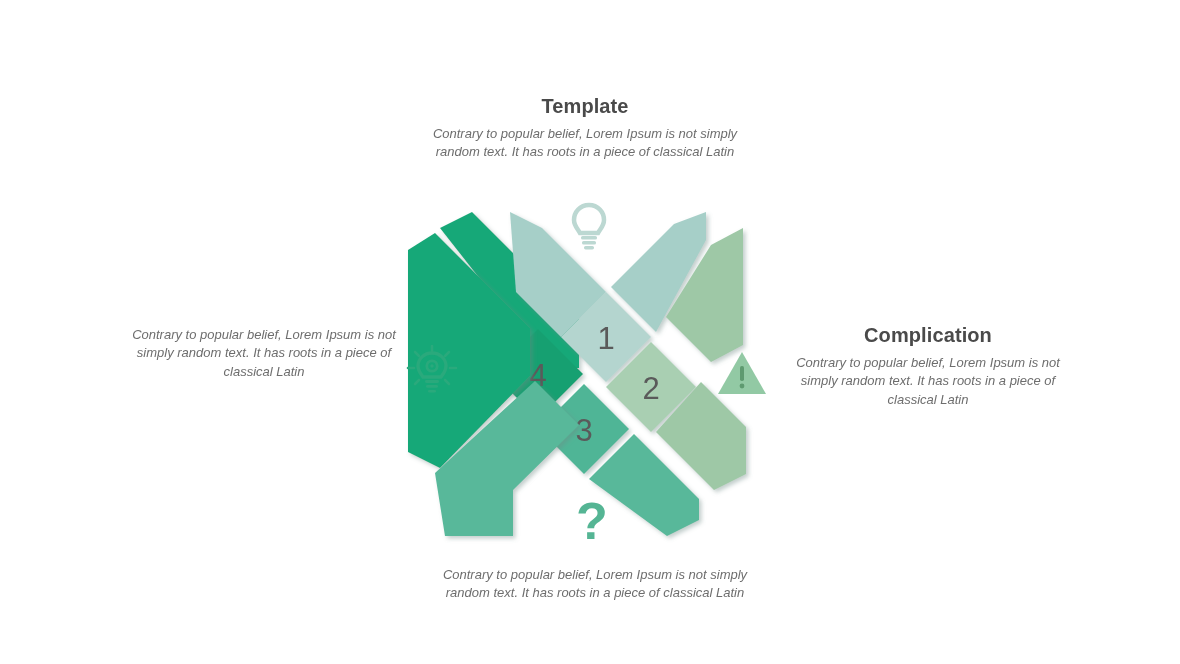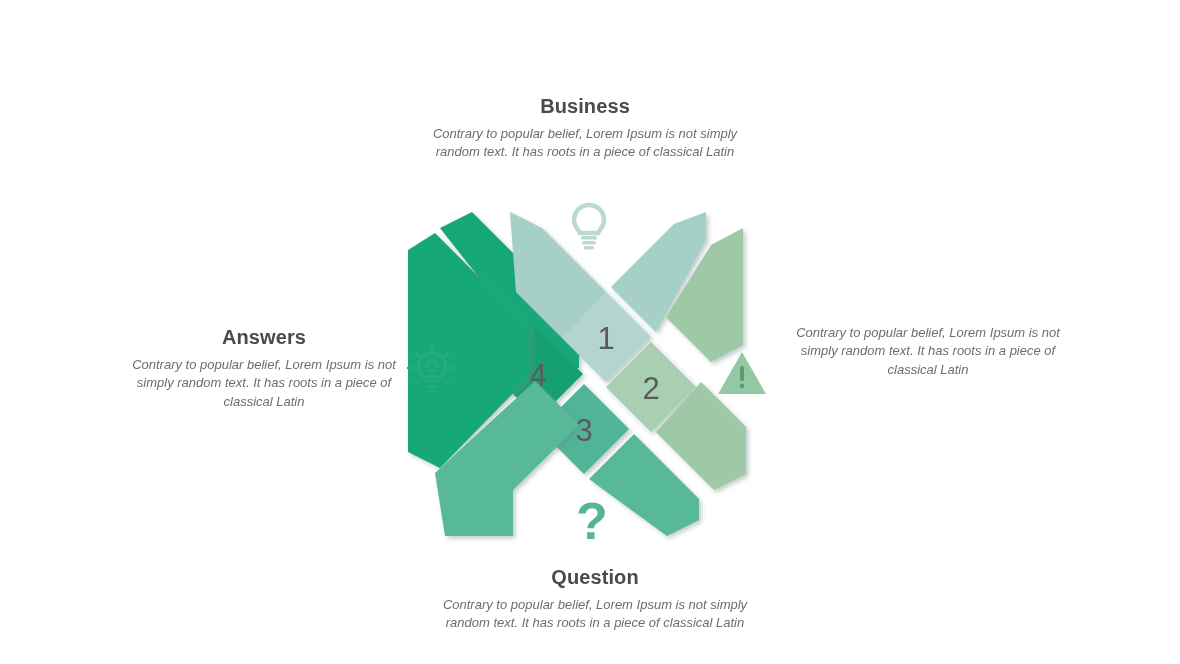--- a/index.html
+++ b/index.html
@@ -79,35 +79,34 @@
   #icon-answers      { left: 405px; top: 345px; width: 54px; height: 52px; }
   #icon-complication { left: 716px; top: 349px; width: 52px; height: 48px; }
 </style>
 </head>
 <body>
 
 <div id="slide">
 
 
   <div class="block" id="block-situation">
-    <div class="block-heading">Business</div>
+    <div class="block-heading">Template</div>
     <div class="block-body">Contrary to popular belief, Lorem Ipsum is not simply random text. It has roots in a piece of classical Latin</div>
   </div>
 
   <div class="block" id="block-question">
-    <div class="block-heading">Question</div>
     <div class="block-body">Contrary to popular belief, Lorem Ipsum is not simply random text. It has roots in a piece of classical Latin</div>
   </div>
 
   <div class="block" id="block-answers">
-    <div class="block-heading">Answers</div>
     <div class="block-body">Contrary to popular belief, Lorem Ipsum is not simply random text. It has roots in a piece of classical Latin</div>
   </div>
 
   <div class="block" id="block-complication">
+    <div class="block-heading">Complication</div>
     <div class="block-body">Contrary to popular belief, Lorem Ipsum is not simply random text. It has roots in a piece of classical Latin</div>
   </div>
 
   <div id="diagram">
     <svg viewBox="0 0 390 370" xmlns="http://www.w3.org/2000/svg">
       <defs>
         <filter id="segShadow" x="-25%" y="-25%" width="160%" height="160%">
           <feDropShadow dx="2.5" dy="2.5" stdDeviation="2.2" flood-color="#6f8a84" flood-opacity="0.42"></feDropShadow>
         </filter>
       </defs>

